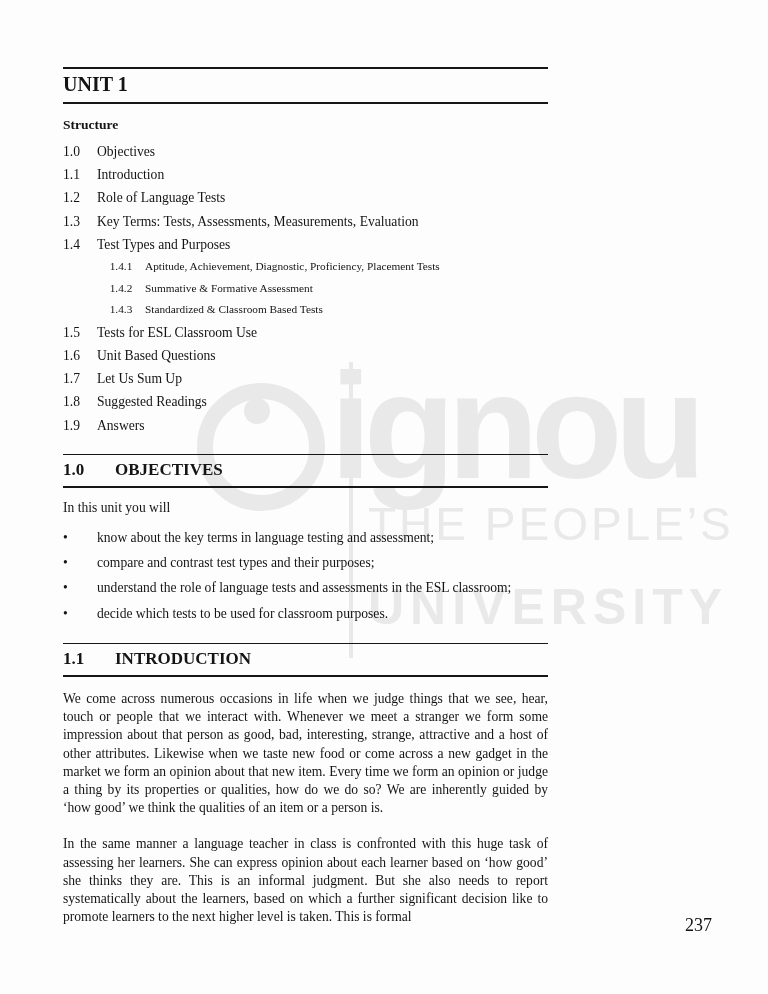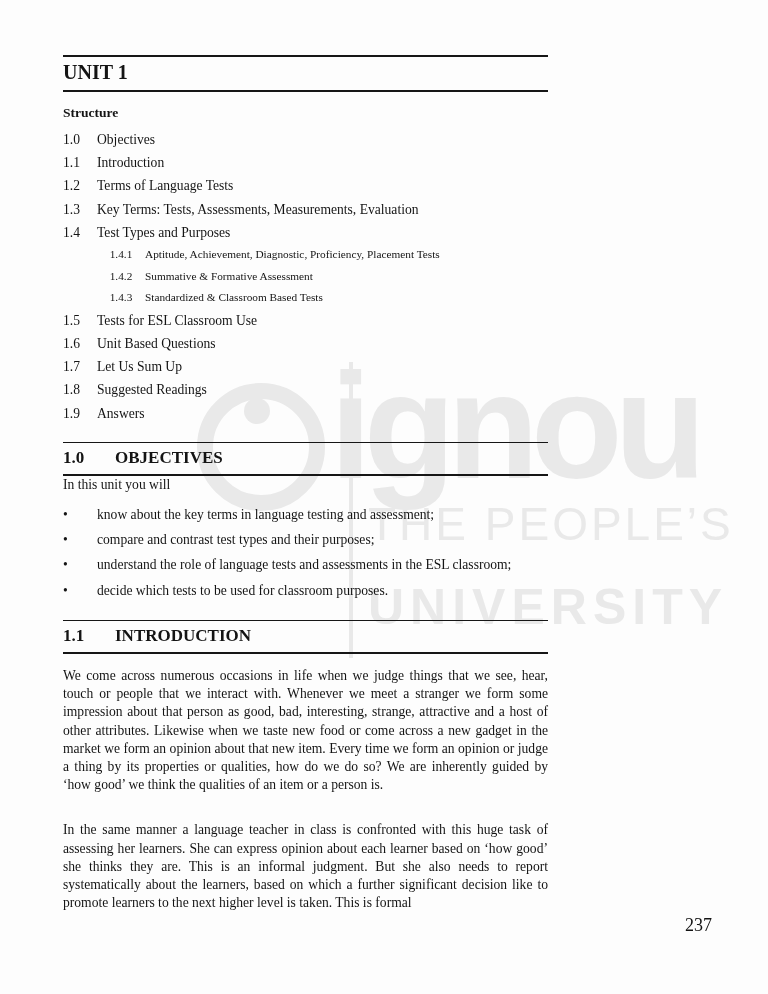--- a/index.html
+++ b/index.html
@@ -2,21 +2,21 @@
 <html><head>
 <meta charset="utf-8">
 <style>
   * { margin:0; padding:0; box-sizing:border-box; }
   html,body { background:#ffffff; }
   .page {
     position:relative; width:768px; height:994px;
     background:#fdfdfd; color:var(--text, #141414);
     font-family:"Liberation Serif", serif; overflow:hidden;
   }
-  .content { position:relative; z-index:1; padding:0 220px 0 63px; }
+  .content { position:relative; z-index:1; padding:12px 220px 0 63px; }
 
   .rule { height:2px; background:#161616; }
   .rule.thin { height:1.6px; }
 
   .title-rule-top { margin-top:55px; }
   .title-block { display:flex; padding:3px 0 5px; }
   .unit-label { font-weight:bold; font-size:20px; line-height:25px; width:94px; flex:none; }
   .title-lines { font-weight:bold; font-size:20px; line-height:25px; }
 
   .structure-heading { margin-top:13px; font-weight:bold; font-size:13.5px; }
@@ -24,28 +24,28 @@
   .toc { margin-top:7px; }
   .toc-row { display:flex; font-size:13.6px; line-height:23.2px; }
   .toc-num { width:34px; flex:none; }
   .toc-row.sub { padding-left:34px; font-size:11.3px; line-height:21.6px;text-align:center; }
   .toc-row.sub .toc-num { width:48px; }
 
   .section-heading { margin-top:17px; }
   .heading-line { display:flex; font-weight:bold; font-size:17px; line-height:24px; padding:3px 0 4px; }
   .heading-num { width:52px; flex:none; }
 
-  .intro-line { font-size:13.6px; line-height:18px; }
+  .intro-line { margin-top:11px; font-size:13.6px; line-height:18px; }
 
   .bullets { margin-top:8px; }
   .bullet-row { display:flex; font-size:13.6px; line-height:25.2px; }
   .bullet-marker { width:34px; flex:none; }
 
   .para { margin-top:13px; font-size:13.6px; line-height:18.2px; text-align:justify; }
-  .para.second { margin-top:27px; }
+  .para.second { margin-top:18px; }
 
   .page-number { position:absolute; right:56px; top:915px; font-size:18px; z-index:1; }
 
   
   .watermark { position:absolute; inset:0; z-index:0; overflow:hidden;
                font-family:"Liberation Sans", sans-serif; }
   .wm-ring {
     position:absolute; left:197px; top:383px; width:128px; height:128px;
     border-radius:50%; border:16px solid var(--watermark, #e9e9e9);
   }
@@ -100,21 +100,21 @@
       <div class="toc-row">
           <span class="toc-num">1.0</span>
           <span class="toc-label">Objectives</span>
         </div>
       <div class="toc-row">
           <span class="toc-num">1.1</span>
           <span class="toc-label">Introduction</span>
         </div>
       <div class="toc-row">
           <span class="toc-num">1.2</span>
-          <span class="toc-label">Terms of Language Tests</span>
+          <span class="toc-label">Role of Language Tests</span>
         </div>
       <div class="toc-row">
           <span class="toc-num">1.3</span>
           <span class="toc-label">Key Terms: Tests, Assessments, Measurements, Evaluation</span>
         </div>
       <div class="toc-row">
           <span class="toc-num">1.4</span>
           <span class="toc-label">Test Types and Purposes</span>
         </div>
       <div class="toc-row sub">

